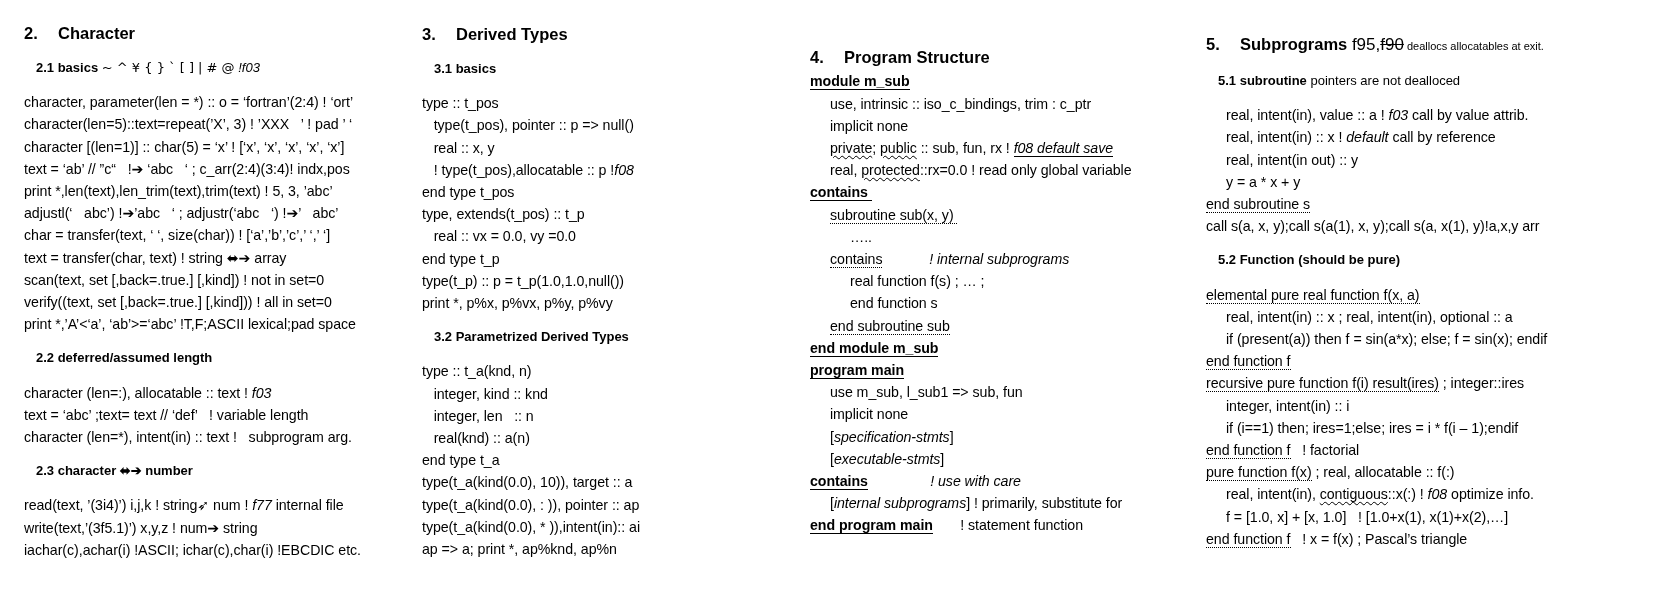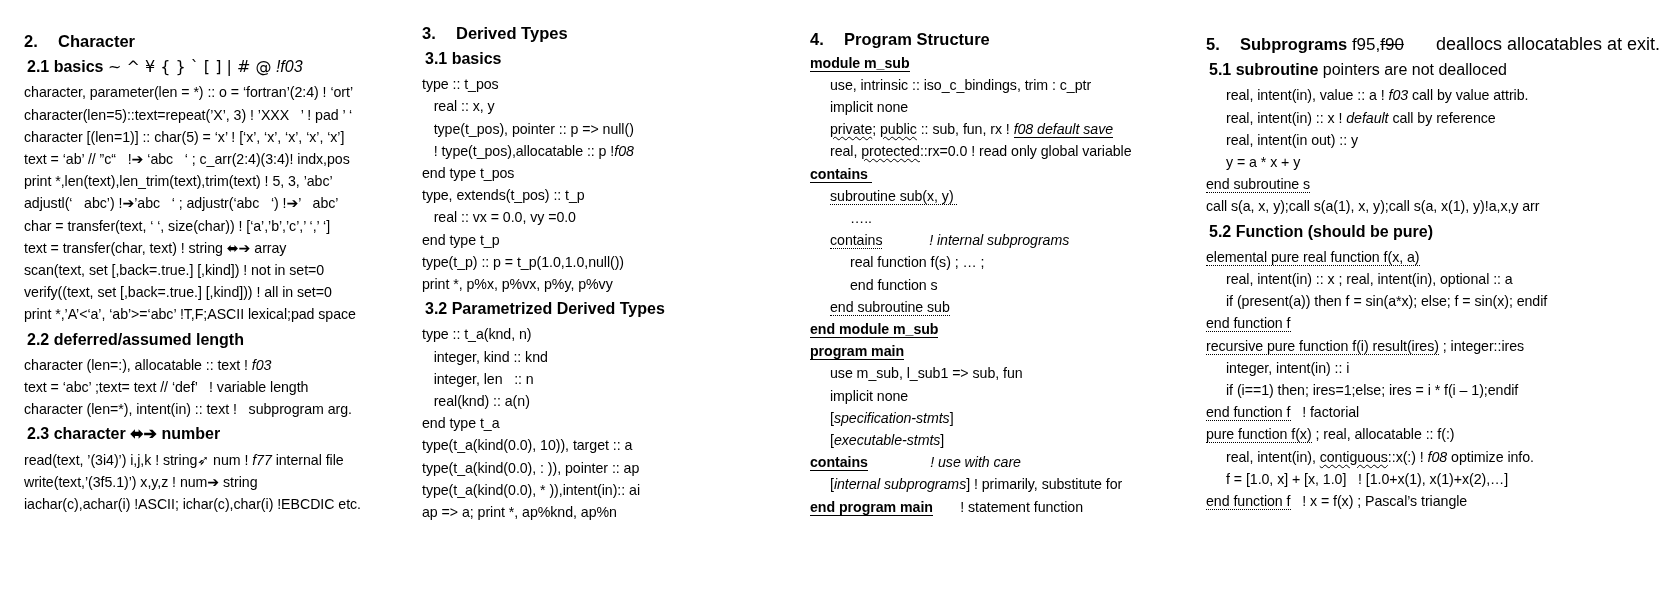--- a/index.html
+++ b/index.html
@@ -49,30 +49,29 @@
     display: inline-block;
     min-width: 34px;
   }
   .sec-head .note {
     font-weight: normal;
     font-size: 17px;
   }
   .sec-head .note-plain {
     font-weight: normal;
     font-style: normal;
-    font-size: 18px;
-    margin-left: 27px;
+    font-size: 11px;
   }
 
   .sub-head {
-    font-size: 16px;
+    font-size: 13px;
     font-weight: bold;
     line-height: 22.2px;
     white-space: nowrap;
-    margin: 3px;
+    margin: 12px;
   }
   .sub-head .trail {
     font-weight: normal;
     font-style: normal;
   }
   .sub-head .trail-b {
     font-weight: bold;
   }
 
   .line {
@@ -151,22 +150,22 @@
       <div class="line">iachar(c),achar(i) !ASCII; ichar(c),char(i) !EBCDIC etc.</div>
     </div>
 
     <div class="col col-2">
       <div class="sec-head">
         <span class="num">3.</span><span>Derived Types</span>
       </div>
 
       <div class="sub-head">3.1 basics</div>
       <div class="line">type :: t_pos</div>
+      <div class="line">   type(t_pos), pointer :: p =&gt; null()</div>
       <div class="line">   real :: x, y</div>
-      <div class="line">   type(t_pos), pointer :: p =&gt; null()</div>
       <div class="line">   ! type(t_pos),allocatable :: p !<span class="it">f08</span></div>
       <div class="line">end type t_pos</div>
       <div class="line">type, extends(t_pos) :: t_p</div>
       <div class="line">   real :: vx = 0.0, vy =0.0</div>
       <div class="line">end type t_p</div>
       <div class="line">type(t_p) :: p = t_p(1.0,1.0,null())</div>
       <div class="line">print *, p%x, p%vx, p%y, p%vy</div>
 
       <div class="sub-head">3.2 Parametrized Derived Types</div>
       <div class="line">type :: t_a(knd, n)</div>

